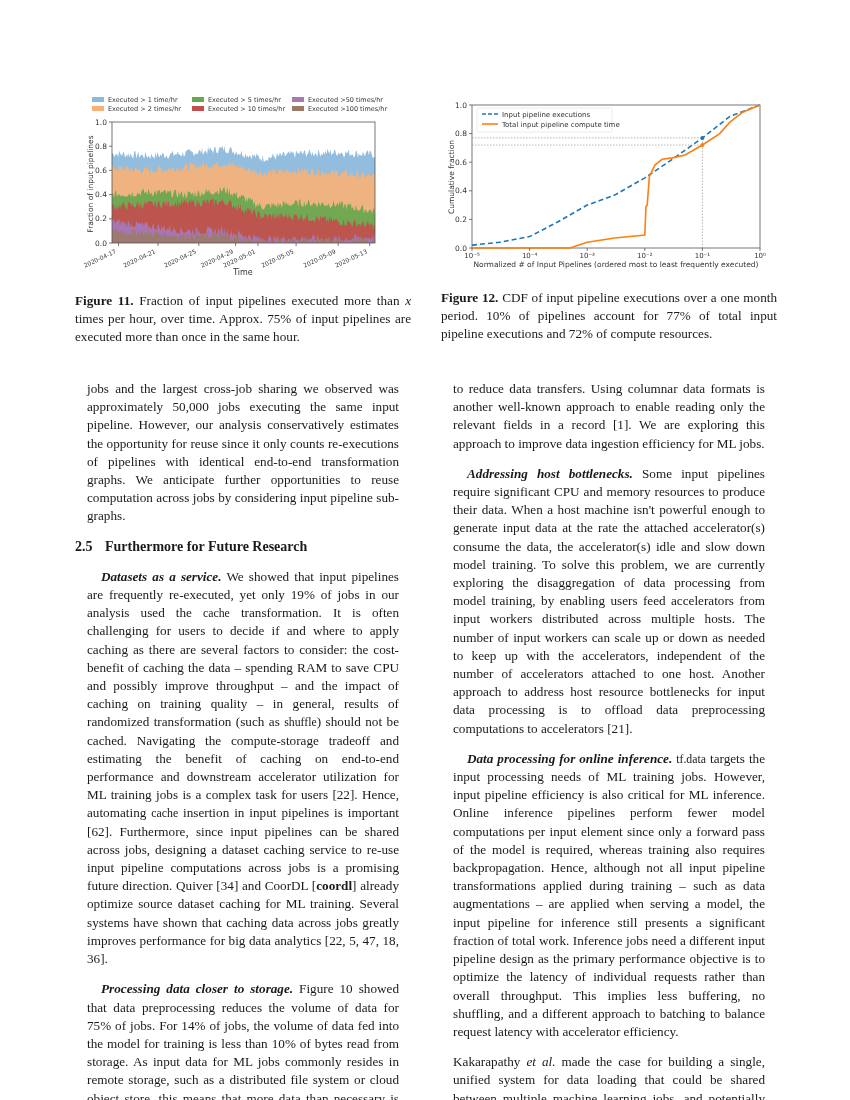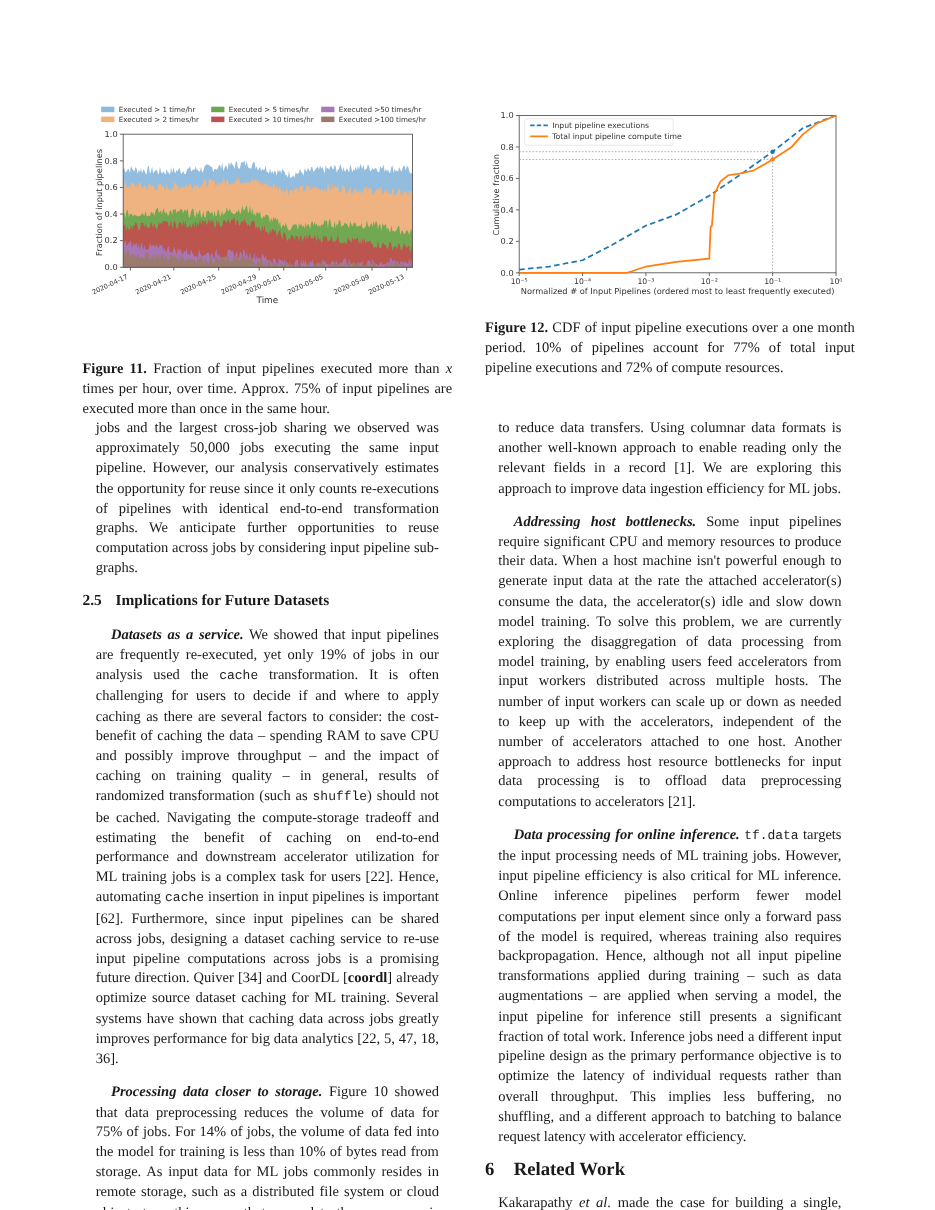--- a/index.html
+++ b/index.html
@@ -2,21 +2,21 @@
 <html><head>
 <meta charset="utf-8">
 <style>
   html, body { margin: 0; padding: 0; background: #ffffff; }
   body { width: 850px; height: 1100px; position: relative; overflow: hidden;
          font-family: "Liberation Serif", "DejaVu Serif", serif; color: #1a1a1a; }
   .col { position: absolute; width: 336px; font-size: 13.2px; line-height: 18.2px; text-align: justify; }
   .col p { margin: 12px; }
   .indent { text-indent: 14px; }
   .runin { font-weight: bold; font-style: italic; }
-  .mono { font-family: Liberation Mono, monospace; font-size: 11.8px; }
+  .mono { font-family: Liberation Serif, serif; font-size: 11.8px; }
   .caption { position: absolute; width: 336px; font-size: 13.2px; line-height: 18.2px; text-align: justify; }
   .caption .lbl { font-weight: bold; }
   .sec { font-weight: bold; font-size: 14px; margin: 10px 0 6px 0; }
   .sec .num { display: inline-block; width: 30px; }
   .sec6 { font-weight: bold; font-size: 17px; margin: 12px 0 6px 0; }
   .sec6 .num { display: inline-block; width: 26px; }
   svg text { font-family: "DejaVu Sans", "Liberation Sans", sans-serif; }
   .fig { position: absolute; }
 </style>
 </head>
@@ -127,37 +127,34 @@
       <rect x="37" y="13" width="135" height="24" fill="#fff" stroke="#ddd" stroke-width="0.6" rx="2"></rect>
       <line x1="42" x2="58" y1="19" y2="19" stroke="#1f77b4" stroke-width="1.6" stroke-dasharray="4,2"></line>
       <text x="62" y="21.5" font-size="7" fill="#333">Input pipeline executions</text>
       <line x1="42" x2="58" y1="29" y2="29" stroke="#ff7f0e" stroke-width="1.6"></line>
       <text x="62" y="31.5" font-size="7" fill="#333">Total input pipeline compute time</text>
     </g>
   <text transform="translate(14,82) rotate(-90)" text-anchor="middle" font-size="7.5" fill="#333">Cumulative fraction</text>
   <text x="176" y="172" text-anchor="middle" font-size="7.5" fill="#333">Normalized # of Input Pipelines (ordered most to least frequently executed)</text>
 </svg>
 
-<div class="caption" style="left:75px;top:292px;margin-top:34px;">
+<div class="caption" style="left:75px;top:292px;">
   <span class="lbl">Figure 11.</span><span> Fraction of input pipelines executed more than </span><i>x</i><span> times per hour, over time. Approx. 75% of input pipelines are executed more than once in the same hour.</span>
 </div>
 <div class="caption" style="left:441px;top:289px;">
   <span class="lbl">Figure 12.</span><span> CDF of input pipeline executions over a one month period. 10% of pipelines account for 77% of total input pipeline executions and 72% of compute resources.</span>
 </div>
 
 <div class="col" style="left:75px;top:368px;">
   <p>jobs and the largest cross-job sharing we observed was approximately 50,000 jobs executing the same input pipeline. However, our analysis conservatively estimates the opportunity for reuse since it only counts re-executions of pipelines with identical end-to-end transformation graphs. We anticipate further opportunities to reuse computation across jobs by considering input pipeline sub-graphs.</p>
   <div class="sec">
-    <span class="num">2.5</span><span>Implications for Future Datasets</span>
+    <span class="num">2.5</span><span>Furthermore for Future Research</span>
   </div>
   <p class="indent"><span class="runin">Datasets as a service.</span><span> We showed that input pipelines are frequently re-executed, yet only 19% of jobs in our analysis used the </span><span class="mono">cache</span><span> transformation. It is often challenging for users to decide if and where to apply caching as there are several factors to consider: the cost-benefit of caching the data – spending RAM to save CPU and possibly improve throughput – and the impact of caching on training quality – in general, results of randomized transformation (such as </span><span class="mono">shuffle</span><span>) should not be cached. Navigating the compute-storage tradeoff and estimating the benefit of caching on end-to-end performance and downstream accelerator utilization for ML training jobs is a complex task for users [22]. Hence, automating </span><span class="mono">cache</span><span> insertion in input pipelines is important [62]. Furthermore, since input pipelines can be shared across jobs, designing a dataset caching service to re-use input pipeline computations across jobs is a promising future direction. Quiver [34] and CoorDL [</span><b>coordl</b><span>] already optimize source dataset caching for ML training. Several systems have shown that caching data across jobs greatly improves performance for big data analytics [22, 5, 47, 18, 36].</span></p>
   <p class="indent"><span class="runin">Processing data closer to storage.</span><span> Figure 10 showed that data preprocessing reduces the volume of data for 75% of jobs. For 14% of jobs, the volume of data fed into the model for training is less than 10% of bytes read from storage. As input data for ML jobs commonly resides in remote storage, such as a distributed file system or cloud object store, this means that more data than necessary is sent over the network during ML training. Designing ML data processing systems that apply projections closer to storage is a promising way</span></p>
 </div>
 
 <div class="col" style="left:441px;top:368px;">
   <p>to reduce data transfers. Using columnar data formats is another well-known approach to enable reading only the relevant fields in a record [1]. We are exploring this approach to improve data ingestion efficiency for ML jobs.</p>
   <p class="indent"><span class="runin">Addressing host bottlenecks.</span><span> Some input pipelines require significant CPU and memory resources to produce their data. When a host machine isn't powerful enough to generate input data at the rate the attached accelerator(s) consume the data, the accelerator(s) idle and slow down model training. To solve this problem, we are currently exploring the disaggregation of data processing from model training, by enabling users feed accelerators from input workers distributed across multiple hosts. The number of input workers can scale up or down as needed to keep up with the accelerators, independent of the number of accelerators attached to one host. Another approach to address host resource bottlenecks for input data processing is to offload data preprocessing computations to accelerators [21].</span></p>
   <p class="indent"><span class="runin">Data processing for online inference.</span> <span class="mono">tf.data</span><span> targets the input processing needs of ML training jobs. However, input pipeline efficiency is also critical for ML inference. Online inference pipelines perform fewer model computations per input element since only a forward pass of the model is required, whereas training also requires backpropagation. Hence, although not all input pipeline transformations applied during training – such as data augmentations – are applied when serving a model, the input pipeline for inference still presents a significant fraction of total work. Inference jobs need a different input pipeline design as the primary performance objective is to optimize the latency of individual requests rather than overall throughput. This implies less buffering, no shuffling, and a different approach to batching to balance request latency with accelerator efficiency.</span></p>
-  <div class="sec6">
-    <span class="num">6</span><span>Related Work</span>
-  </div>
   <p><span>Kakarapathy </span><i>et al.</i><span> made the case for building a single, unified system for data loading that could be shared between multiple machine learning jobs, and potentially between different</span></p>
 </div>
 
 </body></html>

